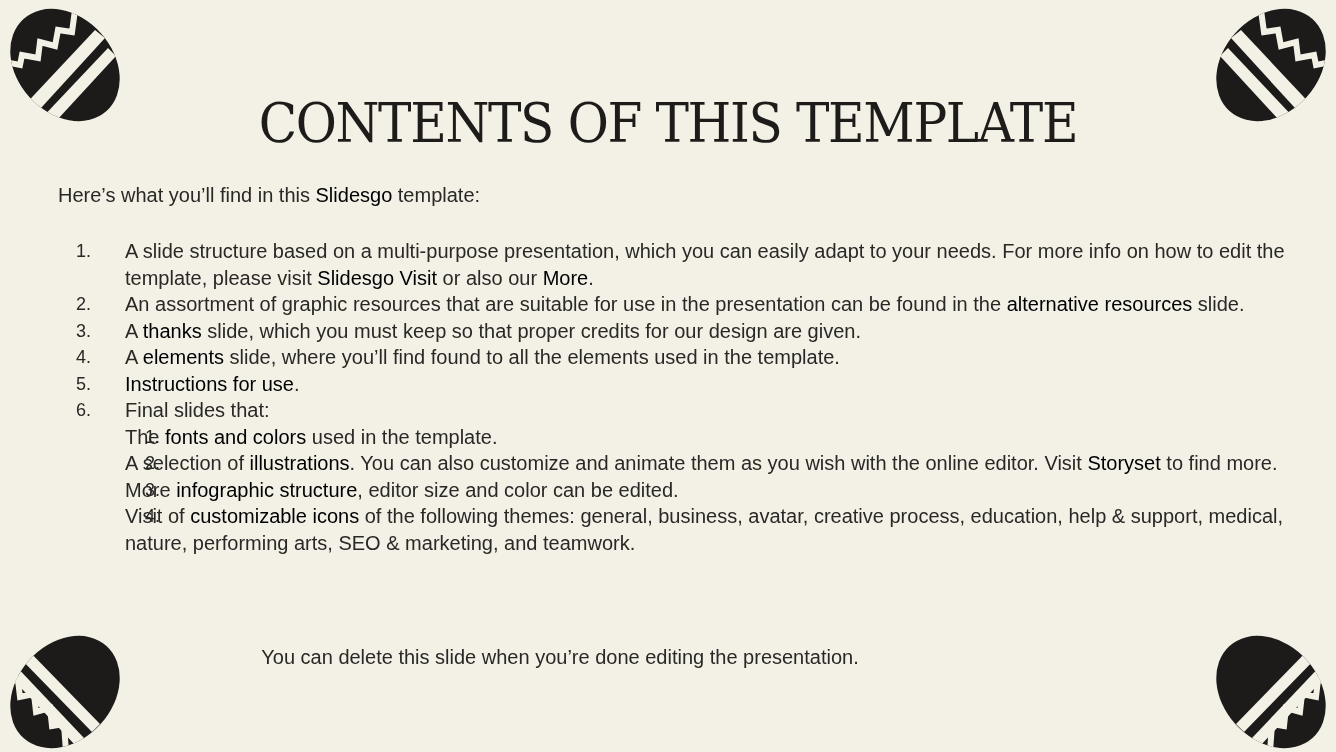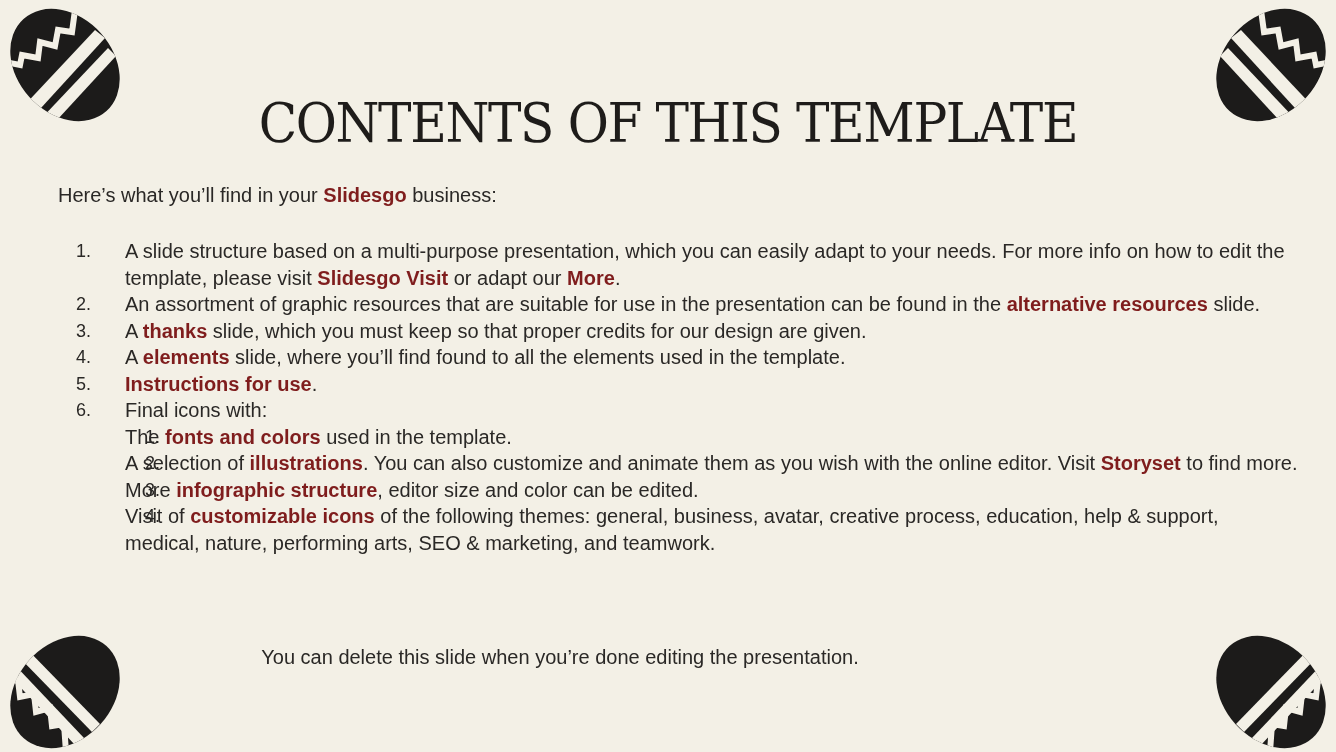--- a/index.html
+++ b/index.html
@@ -23,21 +23,21 @@
     font-family: "DejaVu Serif", "Liberation Serif", serif;
     font-size: 54px; font-weight: normal; letter-spacing: -1.5px;
     transform: scaleX(0.93);
     color: #1e1c1a;
     margin: 0;
   }
   .intro {
     position: absolute; left: 58px; top: 181px;
     font-size: 20px; line-height: 28px;
   }
-  .hl { color: #7f1d1d; font-weight: bold; }
+  .hl { color: #000000; font-weight: normal; }
 
   .list { position: absolute; left: 58px; top: 238px; width: 1240px; }
   .item { position: relative; font-size: 20px; line-height: 26.5px; }
   .item .num { position: absolute; left: 18px; top: 0; width: 40px; font-size: 18px; }
   .item .txt { display: block; margin-left: 67px; }
   .sublist { margin-left: 67px; }
   .sub { position: relative; font-size: 20px; line-height: 26.5px; }
   .sub .num { position: absolute; left: 20px; top: 0; width: 40px; font-size: 18px; }
   .sub .txt { display: block; }
 
@@ -112,47 +112,47 @@
       <polygon points="105,25 30,102 38,110 113,33" fill="#f3f0e6"></polygon>
       <polygon points="118,40 46,116 54,124 126,48" fill="#f3f0e6"></polygon>
       <polyline points="135,60 112,58 110,75 96,72 94,90 80,86 78,104 66,102 64,130" fill="none" stroke="#f3f0e6" stroke-width="6"></polyline>
     </g>
   </svg>
 </div>
 
 <h1 class="title">CONTENTS OF THIS TEMPLATE</h1>
 
 <div class="intro">
-  <span>Here’s what you’ll find in your </span><span class="hl">Slidesgo</span><span> business:</span>
+  <span>Here’s what you’ll find in this </span><span class="hl">Slidesgo</span><span> template:</span>
 </div>
 
 <div class="list">
   <div class="item">
     <span class="num">1.</span>
-    <span class="txt"><span>A slide structure based on a multi-purpose presentation, which you can easily adapt to your needs. For more info on how to edit the template, please visit </span><span class="hl">Slidesgo Visit</span><span> or adapt our </span><span class="hl">More</span><span>.</span></span>
+    <span class="txt"><span>A slide structure based on a multi-purpose presentation, which you can easily adapt to your needs. For more info on how to edit the template, please visit </span><span class="hl">Slidesgo Visit</span><span> or also our </span><span class="hl">More</span><span>.</span></span>
   </div>
   <div class="item">
     <span class="num">2.</span>
     <span class="txt"><span>An assortment of graphic resources that are suitable for use in the presentation can be found in the </span><span class="hl">alternative resources</span><span> slide.</span></span>
   </div>
   <div class="item">
     <span class="num">3.</span>
     <span class="txt"><span>A </span><span class="hl">thanks</span><span> slide, which you must keep so that proper credits for our design are given.</span></span>
   </div>
   <div class="item">
     <span class="num">4.</span>
     <span class="txt"><span>A </span><span class="hl">elements</span><span> slide, where you’ll find found to all the elements used in the template.</span></span>
   </div>
   <div class="item">
     <span class="num">5.</span>
     <span class="txt"><span class="hl">Instructions for use</span><span>.</span></span>
   </div>
   <div class="item">
     <span class="num">6.</span>
-    <span class="txt">Final icons with:</span>
+    <span class="txt">Final slides that:</span>
   </div>
   <div class="sublist">
     <div class="sub">
       <span class="num">1.</span>
       <span class="txt"><span>The </span><span class="hl">fonts and colors</span><span> used in the template.</span></span>
     </div>
     <div class="sub">
       <span class="num">2.</span>
       <span class="txt"><span>A selection of </span><span class="hl">illustrations</span><span>. You can also customize and animate them as you wish with the online editor. Visit </span><span class="hl">Storyset</span><span> to find more.</span></span>
     </div>

